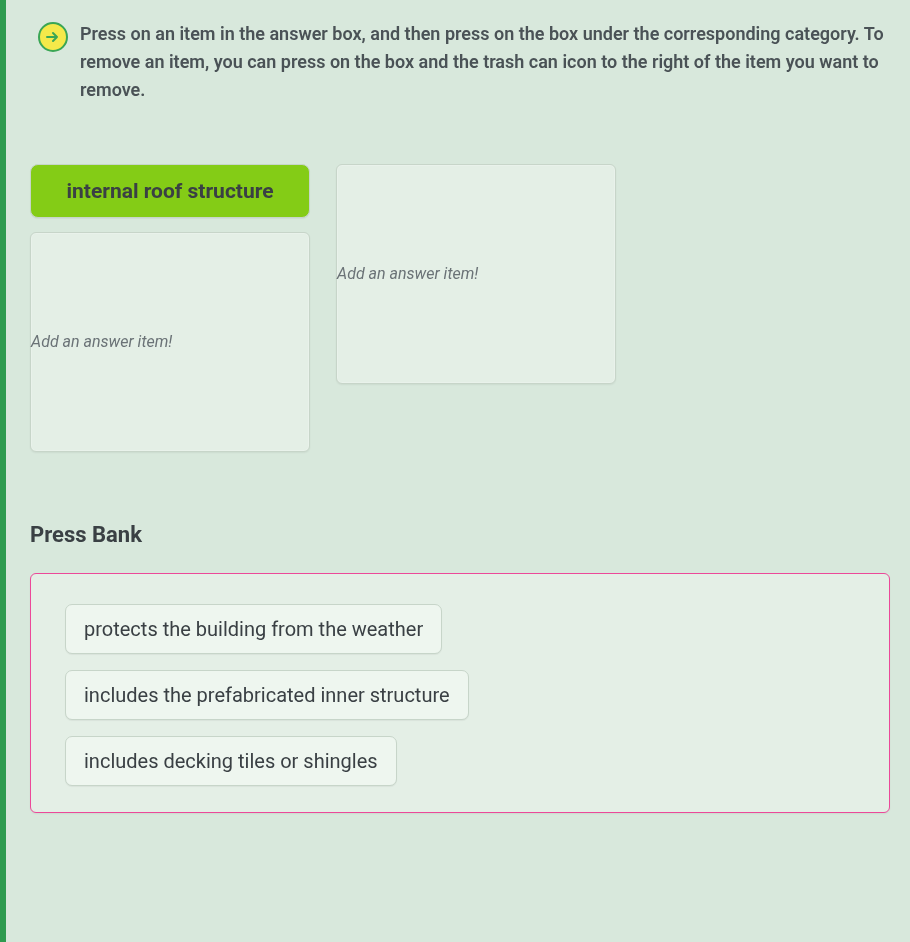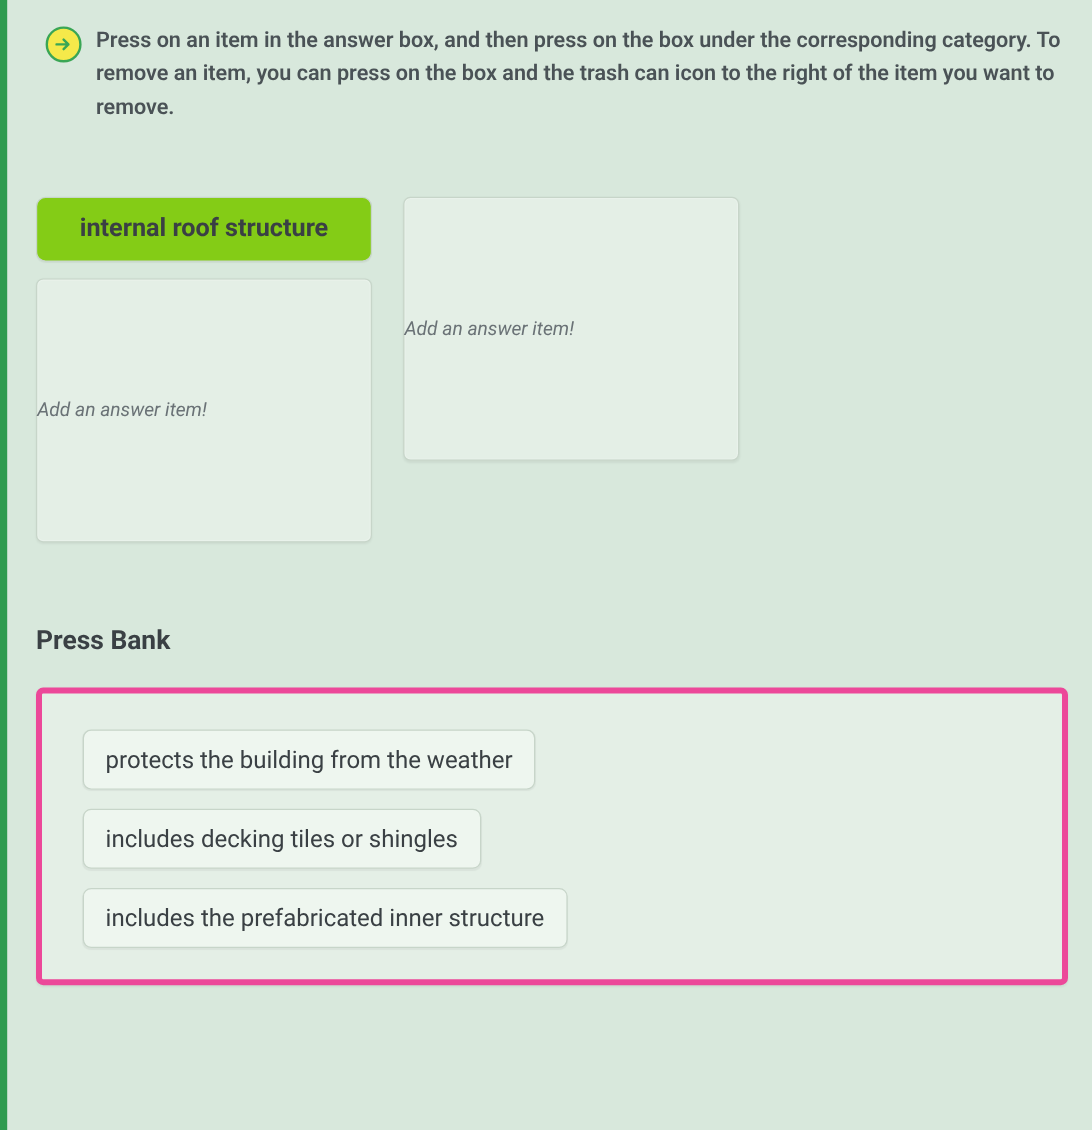--- a/index.html
+++ b/index.html
@@ -94,21 +94,21 @@
     color: #6a7276;
   }
   .answer-bank-title {
     font-size: 22px;
     font-weight: 700;
     color: #3a4044;
     margin-bottom: 26px;
   }
   .answer-bank {
     background: #e4efe6;
-    border: 5px solid #ec4899;
+    border: 1px solid #ec4899;
     border-radius: 6px;
     padding: 30px 34px 10px 34px;
     box-shadow: 0 1px 2px rgba(0,0,0,0.06);
   }
   .answer-item {
     display: inline-block;
     background: #eef6ef;
     border: 1px solid #c7d5c9;
     border-radius: 7px;
     padding: 12px 18px;
@@ -148,17 +148,17 @@
       <div class="dropzone">
         <span class="dropzone-placeholder">Add an answer item!</span>
       </div>
     </div>
   </div>
 
   <div class="answer-bank-title">Press Bank</div>
 
   <div class="answer-bank">
     <span class="answer-item-wrap"><span class="answer-item">protects the building from the weather</span></span>
+    <span class="answer-item-wrap"><span class="answer-item">includes the prefabricated inner structure</span></span>
     <span class="answer-item-wrap"><span class="answer-item">includes decking tiles or shingles</span></span>
-    <span class="answer-item-wrap"><span class="answer-item">includes the prefabricated inner structure</span></span>
   </div>
 
 </div>
 
 </body></html>

